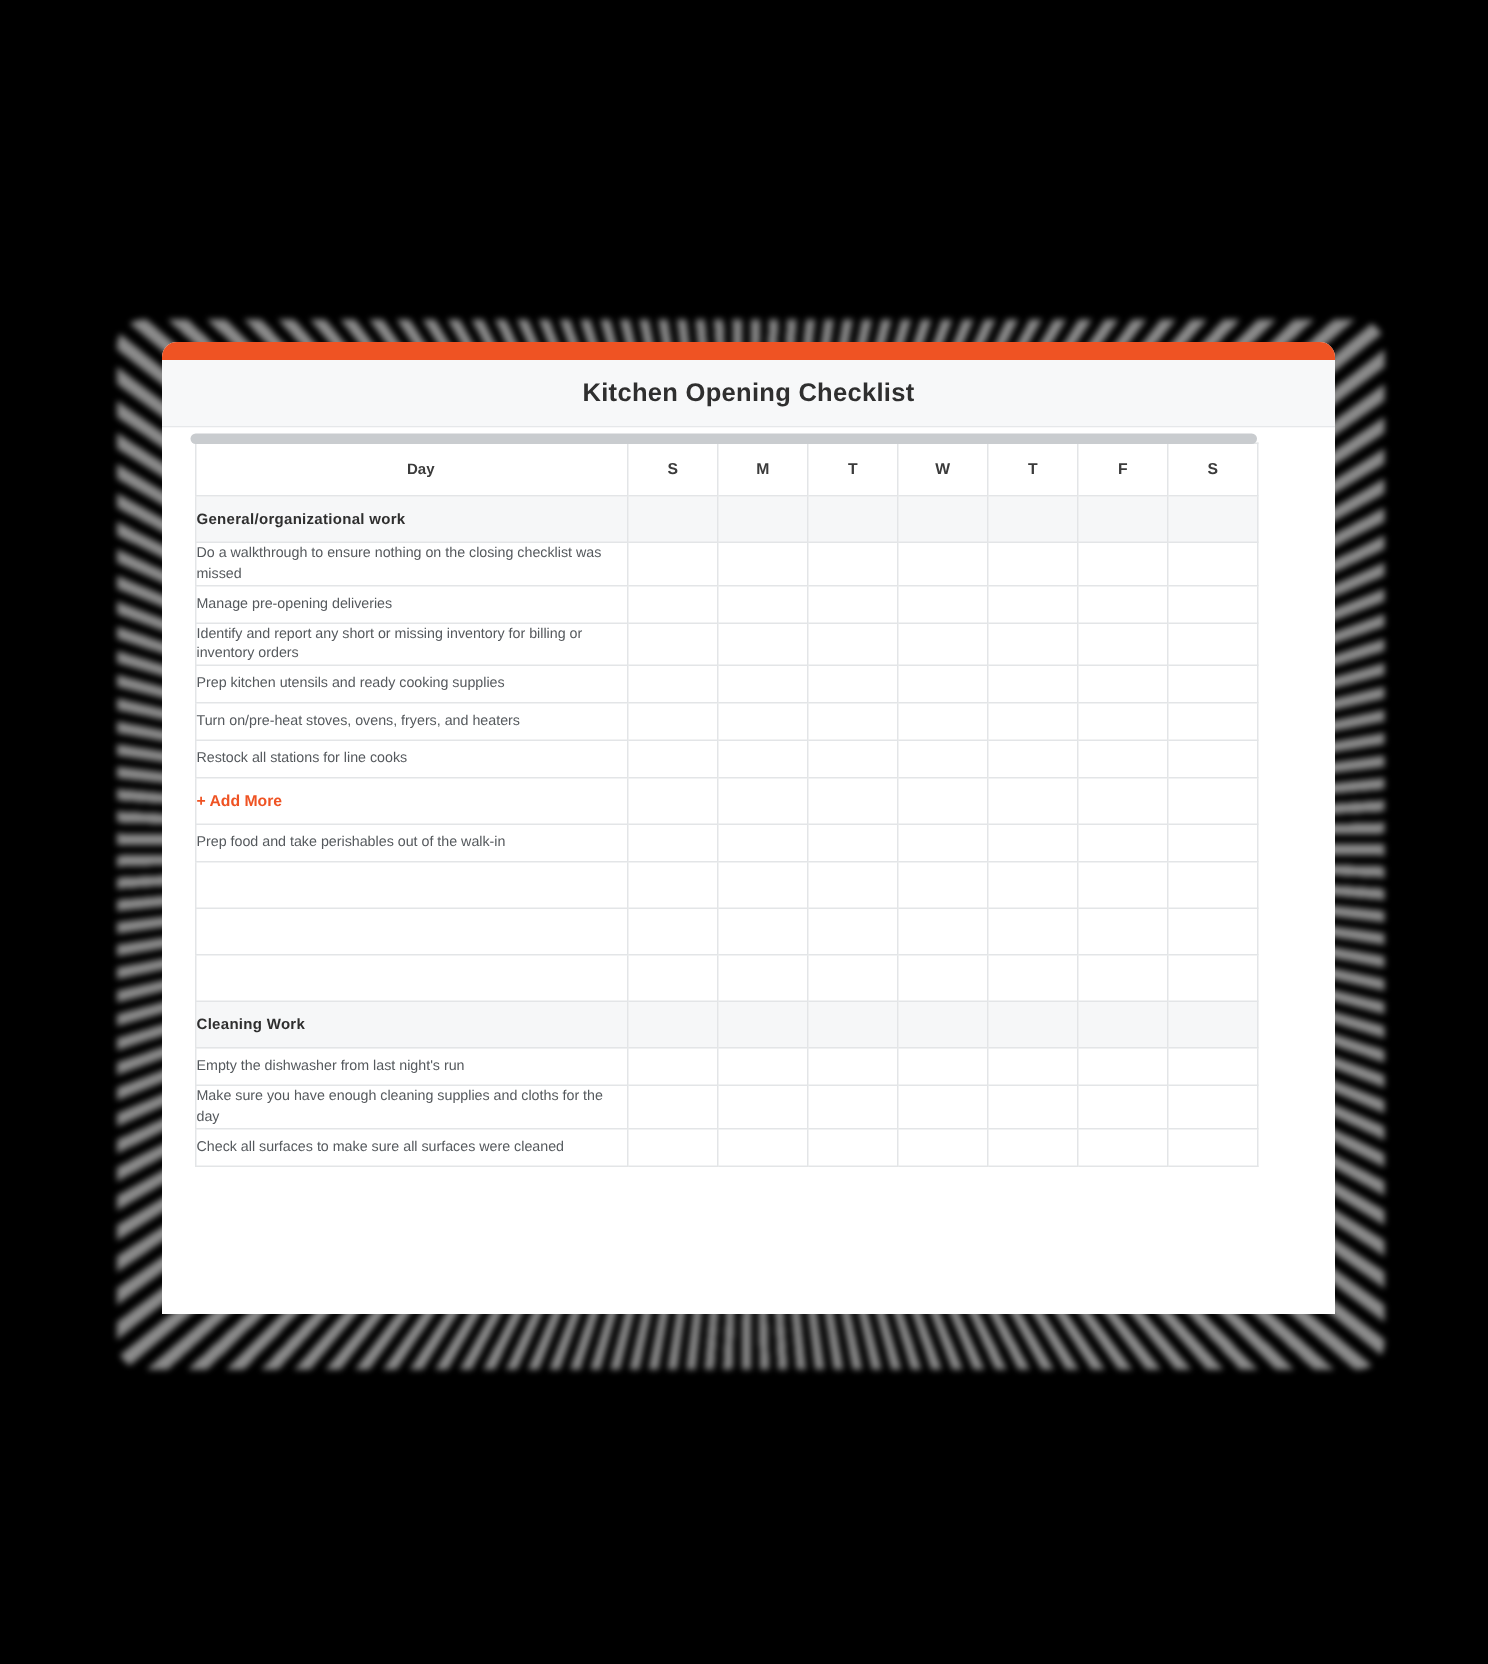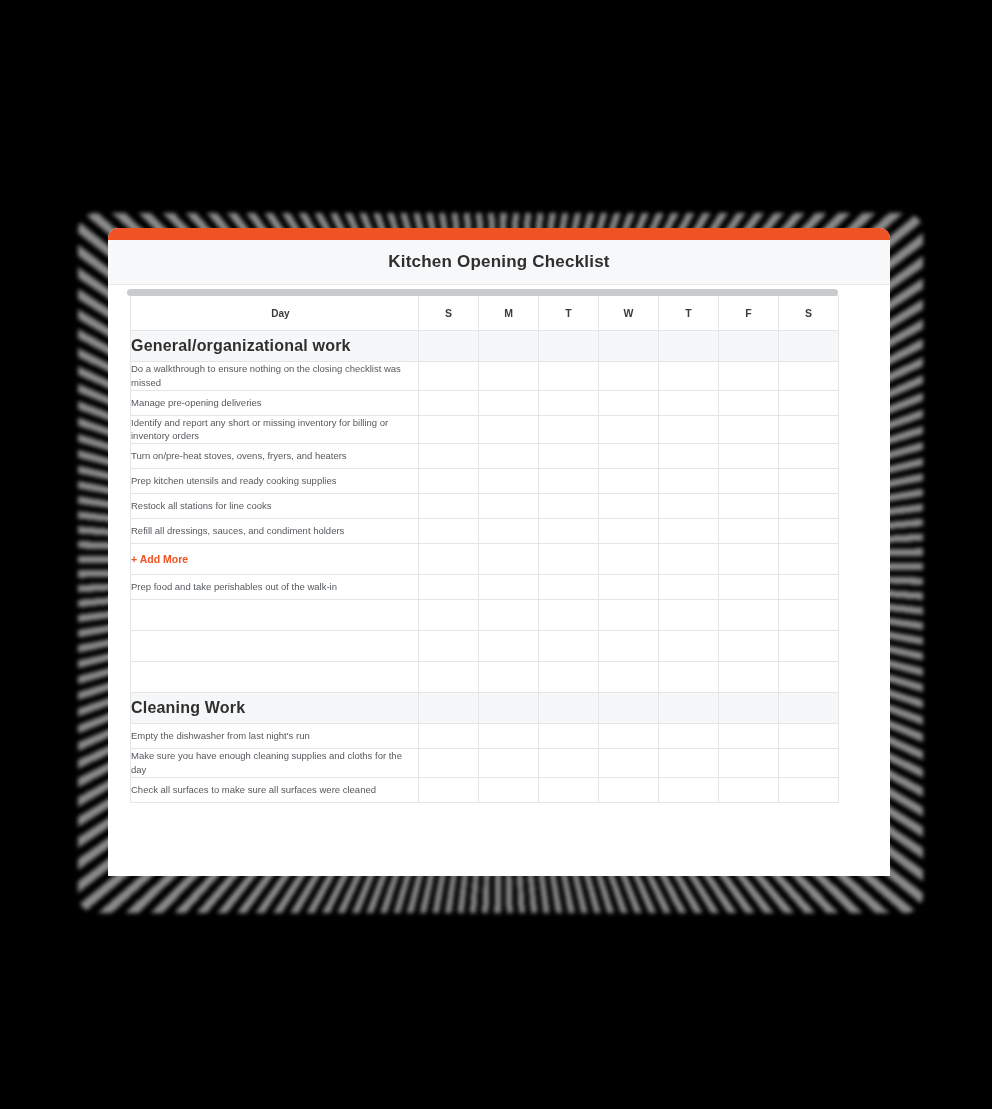--- a/index.html
+++ b/index.html
@@ -115,21 +115,21 @@
     font-size: 10px;
   }
 
   tr.section td {
     background: #f6f7f8;
     height: 30px;
   }
 
   .section-label {
     padding-left: 12px;
-    font-size: 16px;
+    font-size: 10px;
     font-weight: bold;
     color: #2f2f2f;
     letter-spacing: 0.2px;
   }
 
   td.task {
     padding: 8px 10px 8px 12px;
     font-size: 9.5px;
     line-height: 1.45;
     color: #55595d;
@@ -230,51 +230,41 @@
             <td class="task">Identify and report any short or missing inventory for billing or inventory orders</td>
             <td class="cell"></td>
             <td class="cell"></td>
             <td class="cell"></td>
             <td class="cell"></td>
             <td class="cell"></td>
             <td class="cell"></td>
             <td class="cell"></td>
           </tr>
           <tr>
+            <td class="task">Prep kitchen utensils and ready cooking supplies</td>
+            <td class="cell"></td>
+            <td class="cell"></td>
+            <td class="cell"></td>
+            <td class="cell"></td>
+            <td class="cell"></td>
+            <td class="cell"></td>
+            <td class="cell"></td>
+          </tr>
+          <tr>
             <td class="task">Turn on/pre-heat stoves, ovens, fryers, and heaters</td>
             <td class="cell"></td>
             <td class="cell"></td>
             <td class="cell"></td>
             <td class="cell"></td>
             <td class="cell"></td>
             <td class="cell"></td>
             <td class="cell"></td>
           </tr>
           <tr>
-            <td class="task">Prep kitchen utensils and ready cooking supplies</td>
-            <td class="cell"></td>
-            <td class="cell"></td>
-            <td class="cell"></td>
-            <td class="cell"></td>
-            <td class="cell"></td>
-            <td class="cell"></td>
-            <td class="cell"></td>
-          </tr>
-          <tr>
             <td class="task">Restock all stations for line cooks</td>
-            <td class="cell"></td>
-            <td class="cell"></td>
-            <td class="cell"></td>
-            <td class="cell"></td>
-            <td class="cell"></td>
-            <td class="cell"></td>
-            <td class="cell"></td>
-          </tr>
-          <tr>
-            <td class="task">Refill all dressings, sauces, and condiment holders</td>
             <td class="cell"></td>
             <td class="cell"></td>
             <td class="cell"></td>
             <td class="cell"></td>
             <td class="cell"></td>
             <td class="cell"></td>
             <td class="cell"></td>
           </tr>
           <tr>
             <td class="addmore">+ Add More</td>

